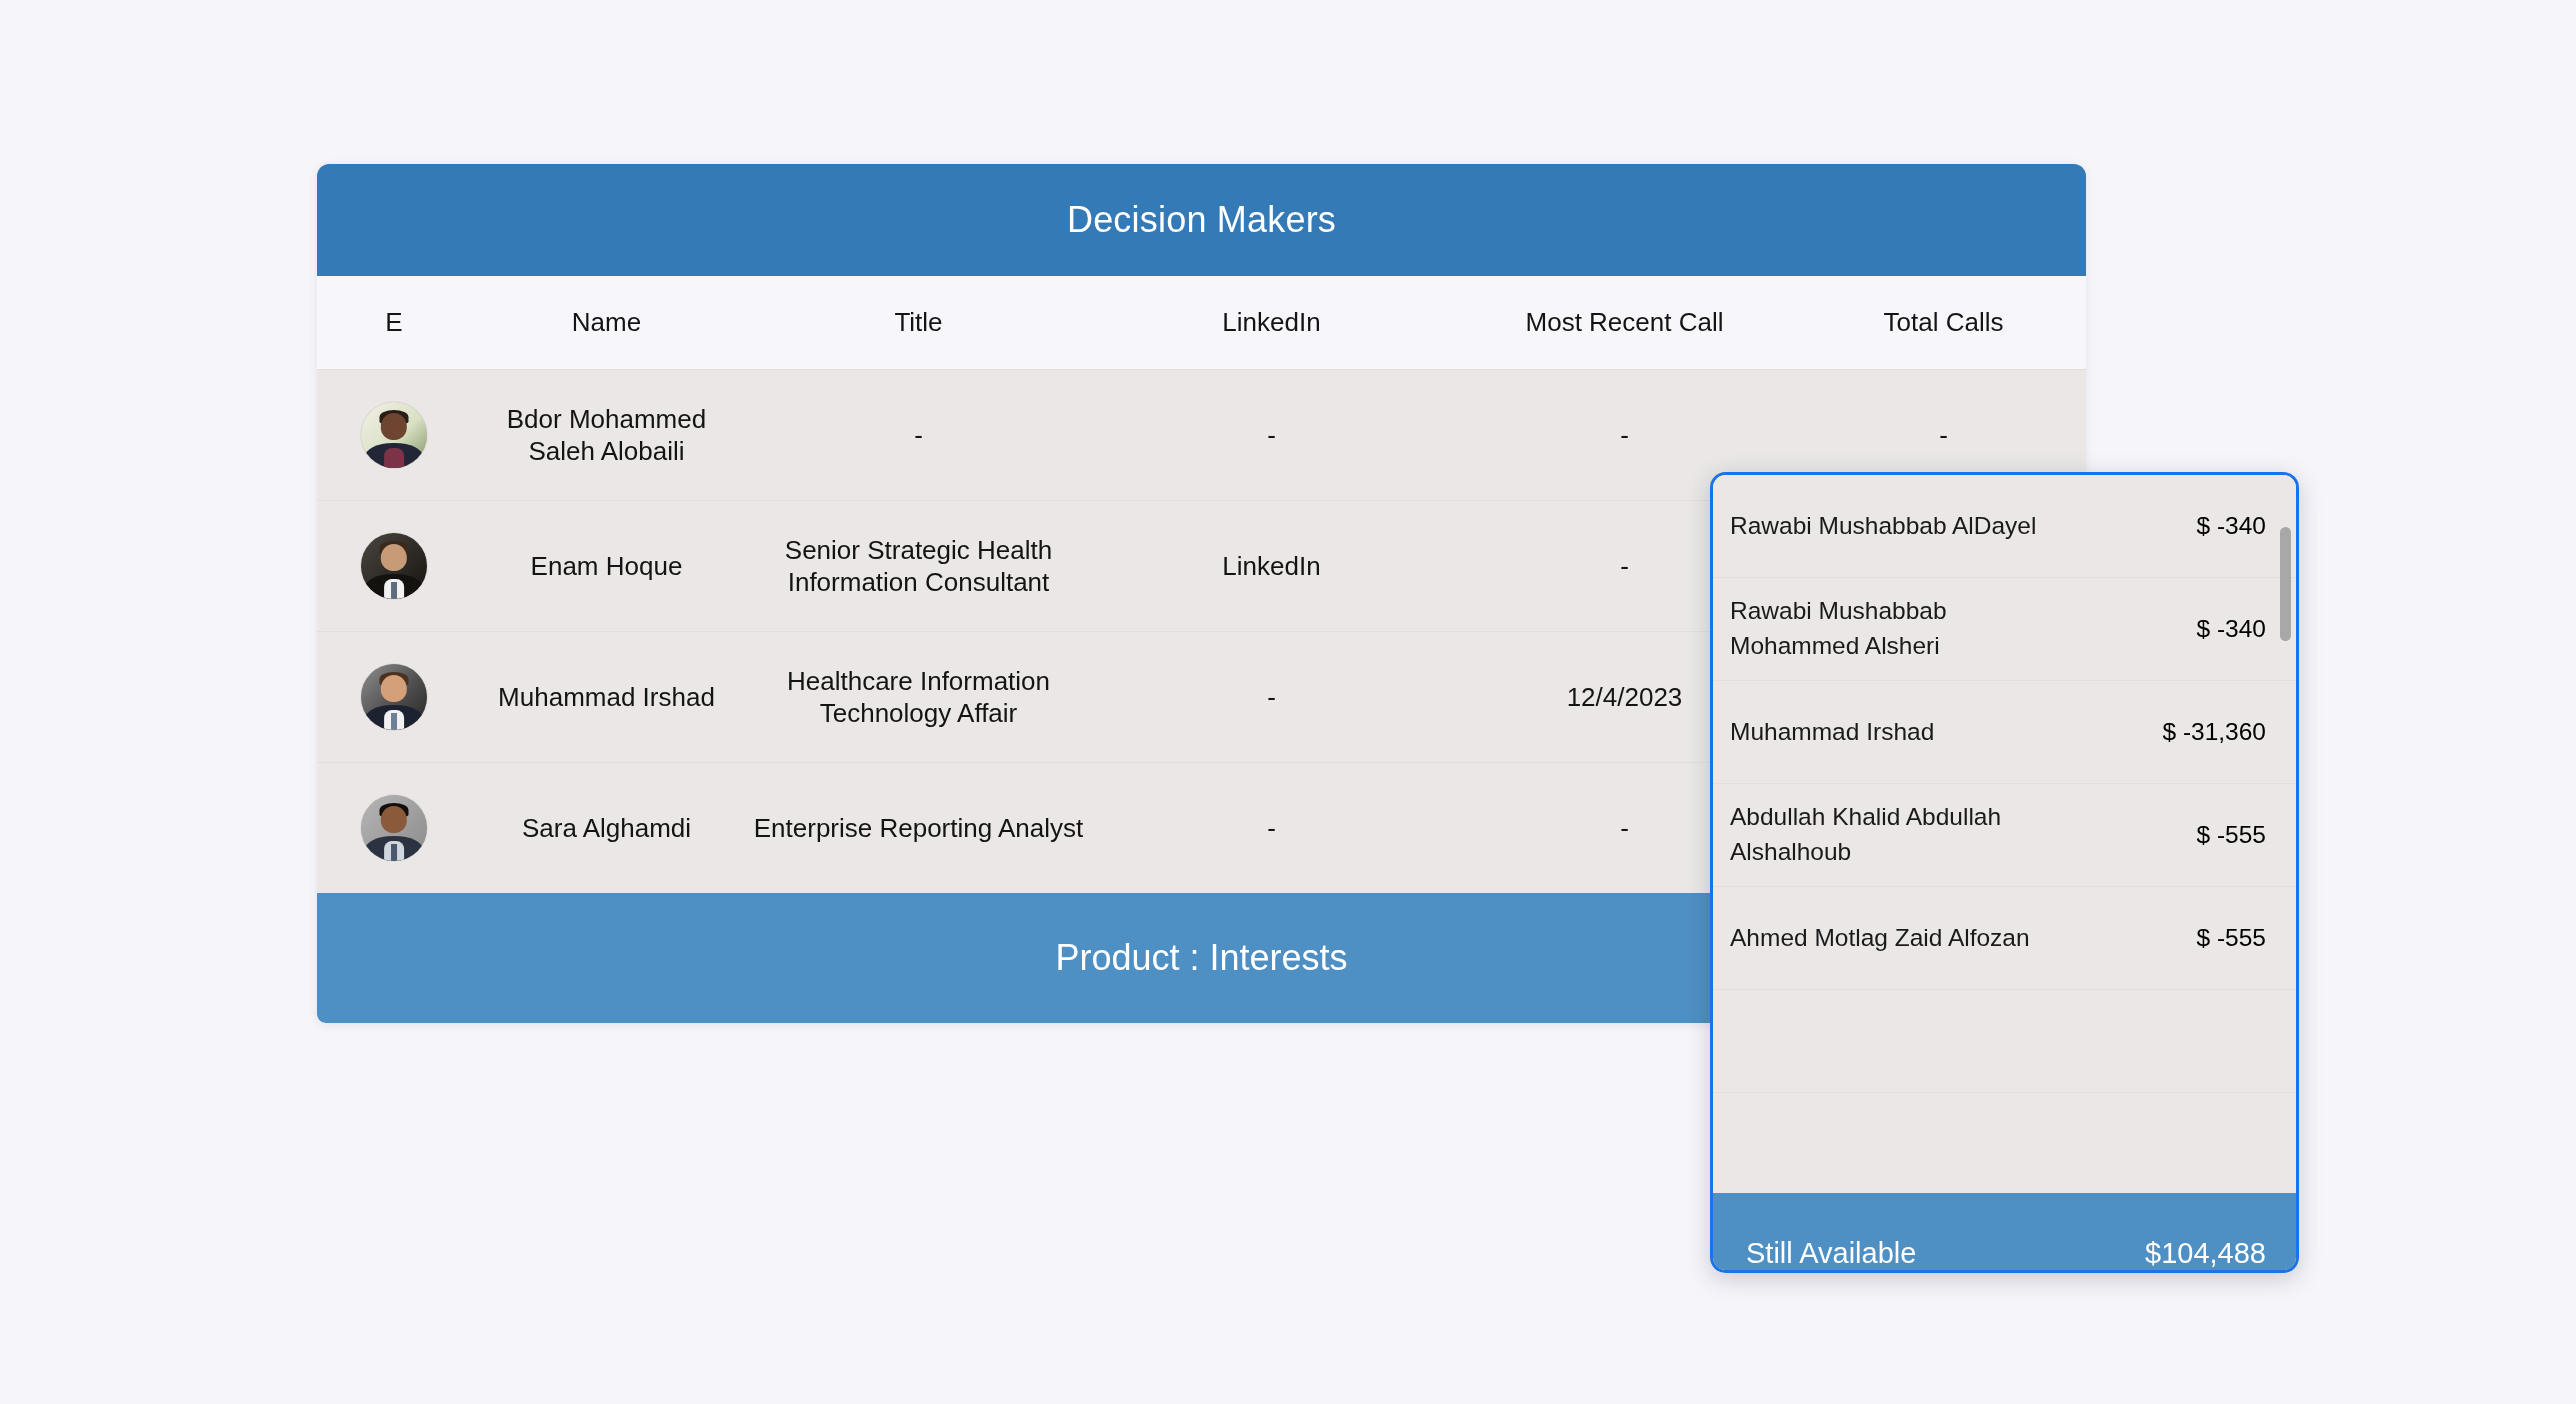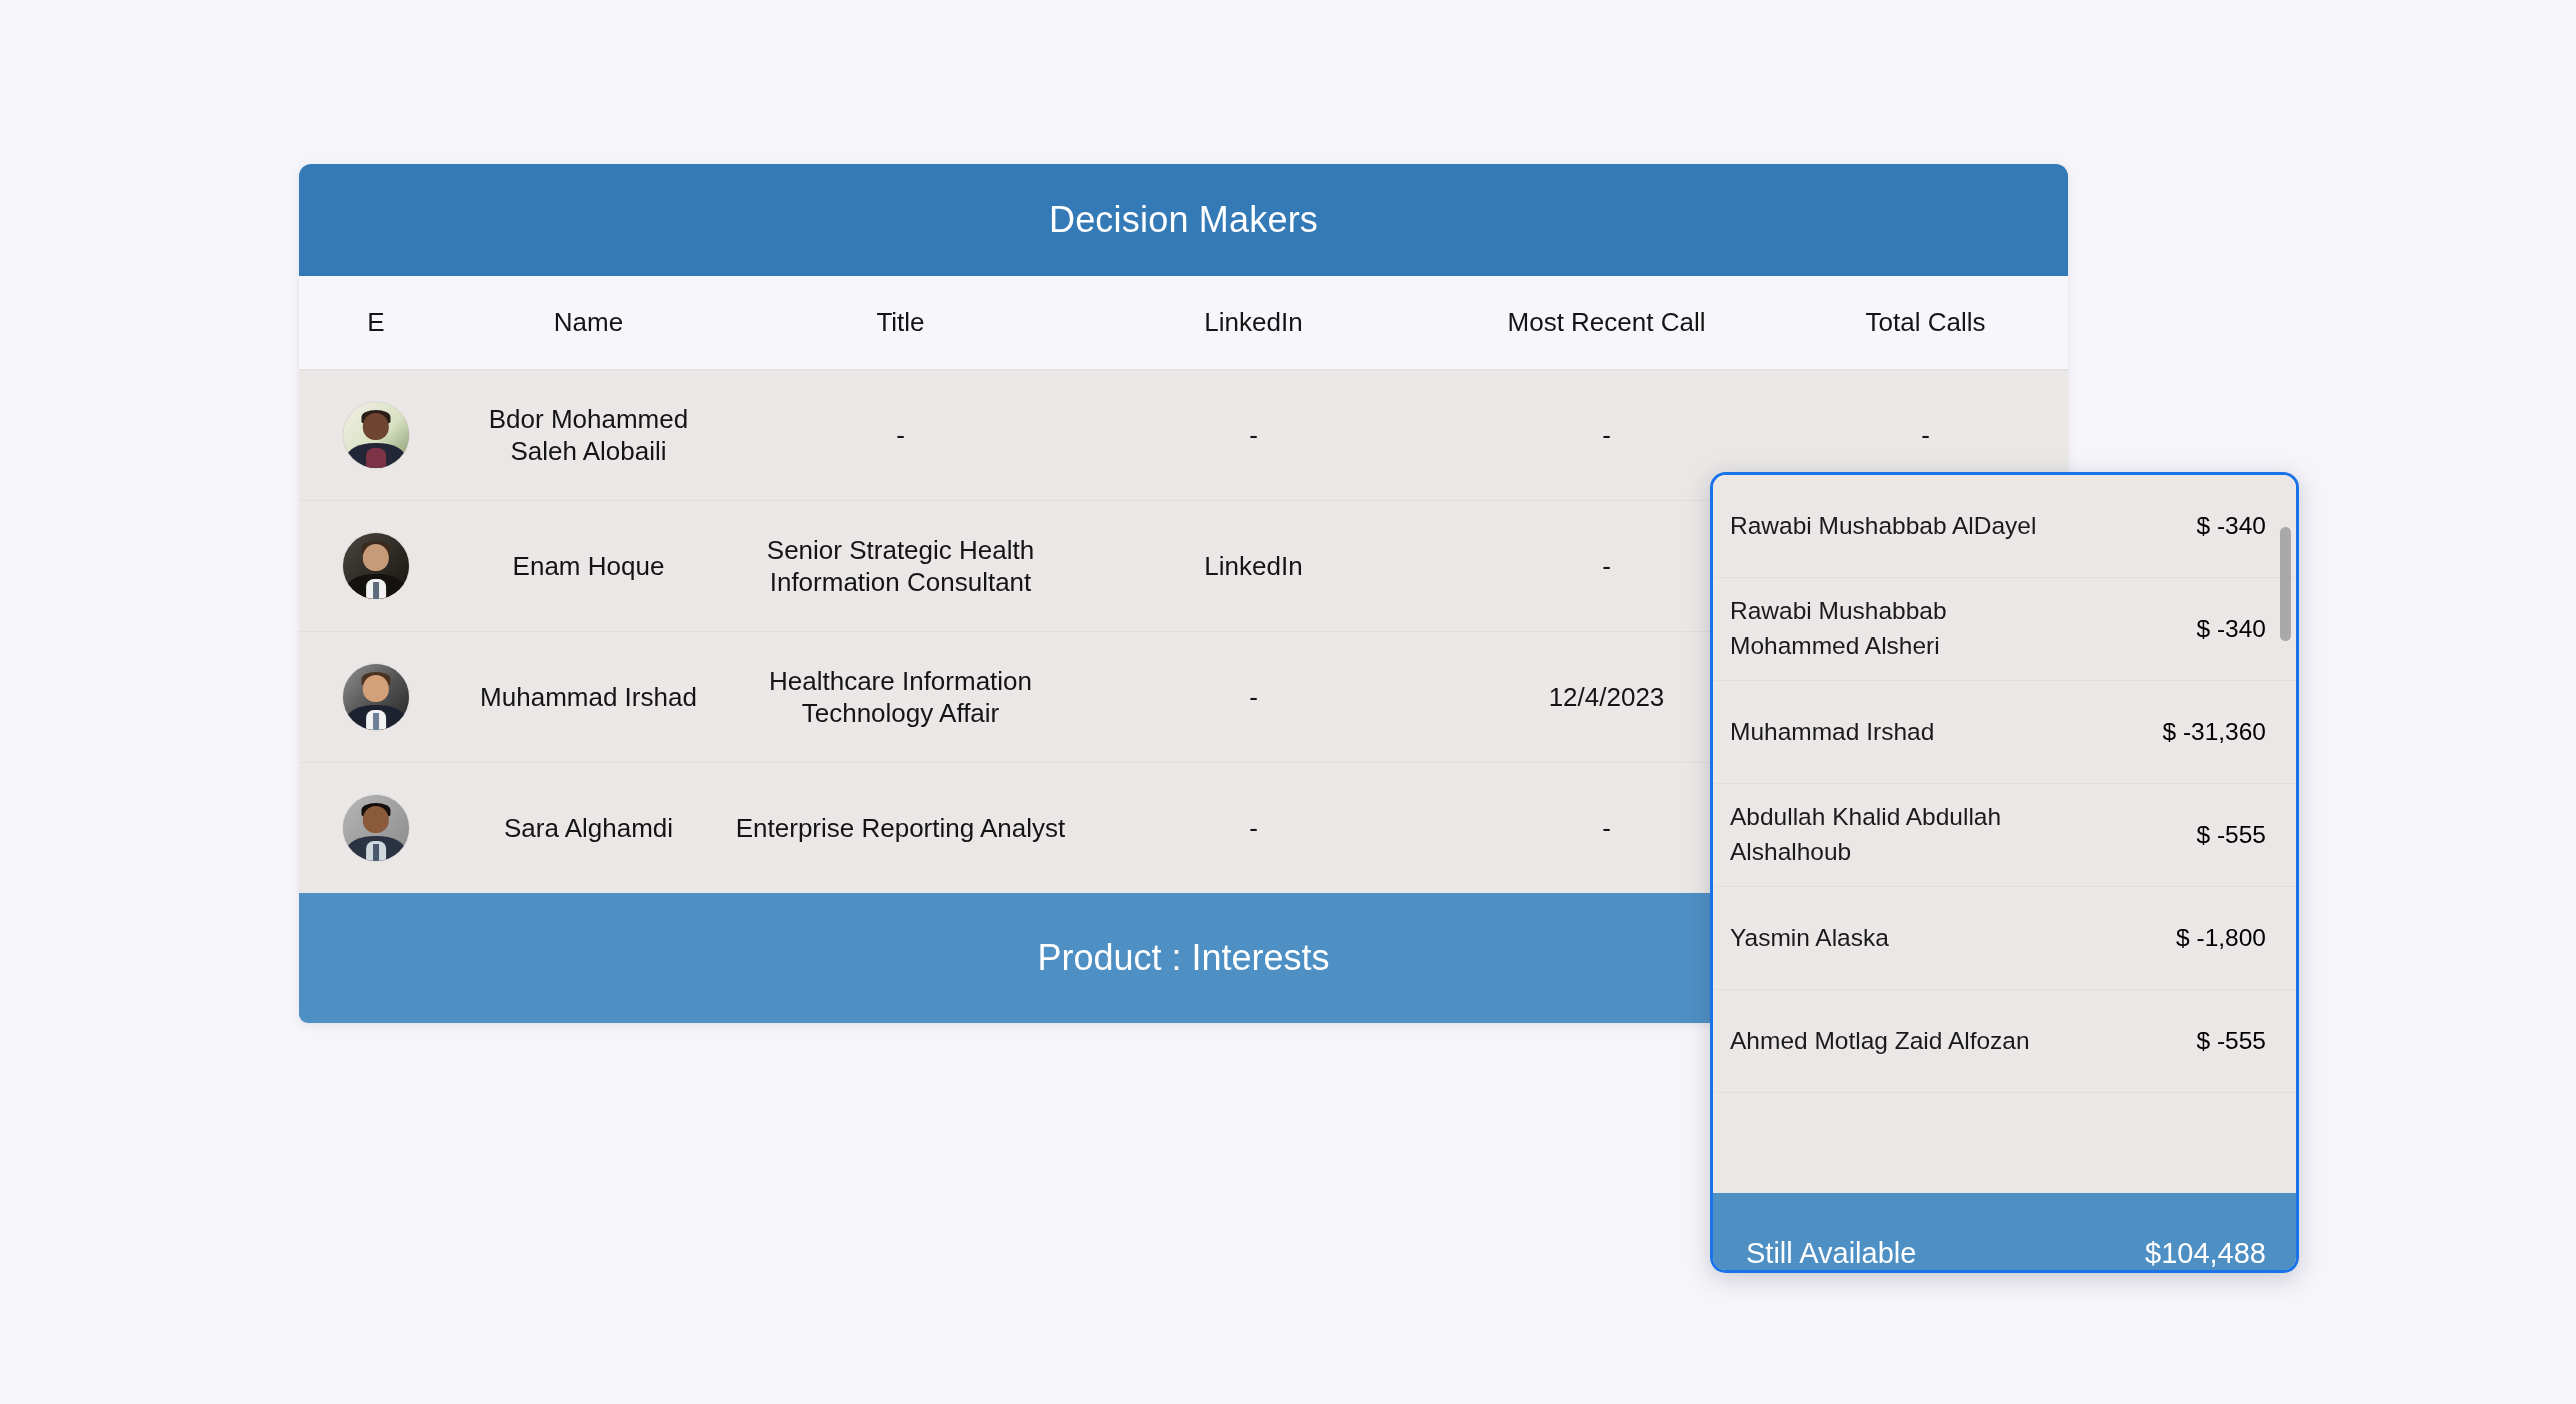--- a/index.html
+++ b/index.html
@@ -15,21 +15,21 @@
   #stage {
     position: relative;
     width: 2576px;
     height: 1404px;
     background: #f6f5fa;
   }
 
   
   .dm-card {
     position: absolute;
-    left: 299px;
+    left: 317px;
     top: 164px;
     width: 1769px;
     border-radius: 12.2px 12.2px 8.7px 8.7px;
     overflow: hidden;
     background: #f7f6fb;
     box-shadow: 0 1.7px 8.7px rgba(60,60,80,0.10);
   }
 
   .dm-header {
     height: 112px;
@@ -319,24 +319,20 @@
       <div class="lp-item">
         <div class="lp-name">Muhammad Irshad</div>
         <div class="lp-amt">$ -31,360</div>
       </div>
 
       <div class="lp-item">
         <div class="lp-name">Abdullah Khalid Abdullah Alshalhoub</div>
         <div class="lp-amt">$ -555</div>
       </div>
 
-      <div class="lp-item">
-        <div class="lp-name">Yasmin Alaska</div>
-        <div class="lp-amt">$ -1,800</div>
-      </div>
 
       <div class="lp-item">
         <div class="lp-name">Ahmed Motlag Zaid Alfozan</div>
         <div class="lp-amt">$ -555</div>
       </div>
 
       <div class="lp-item">
         
         
       </div>

